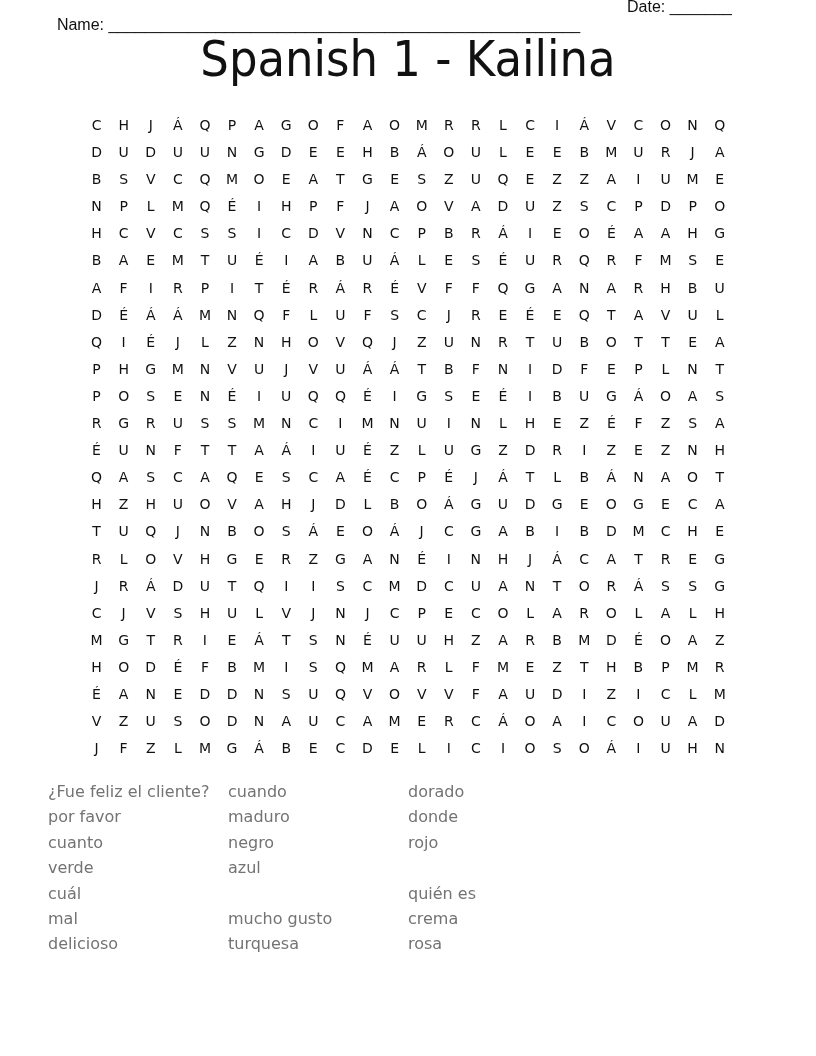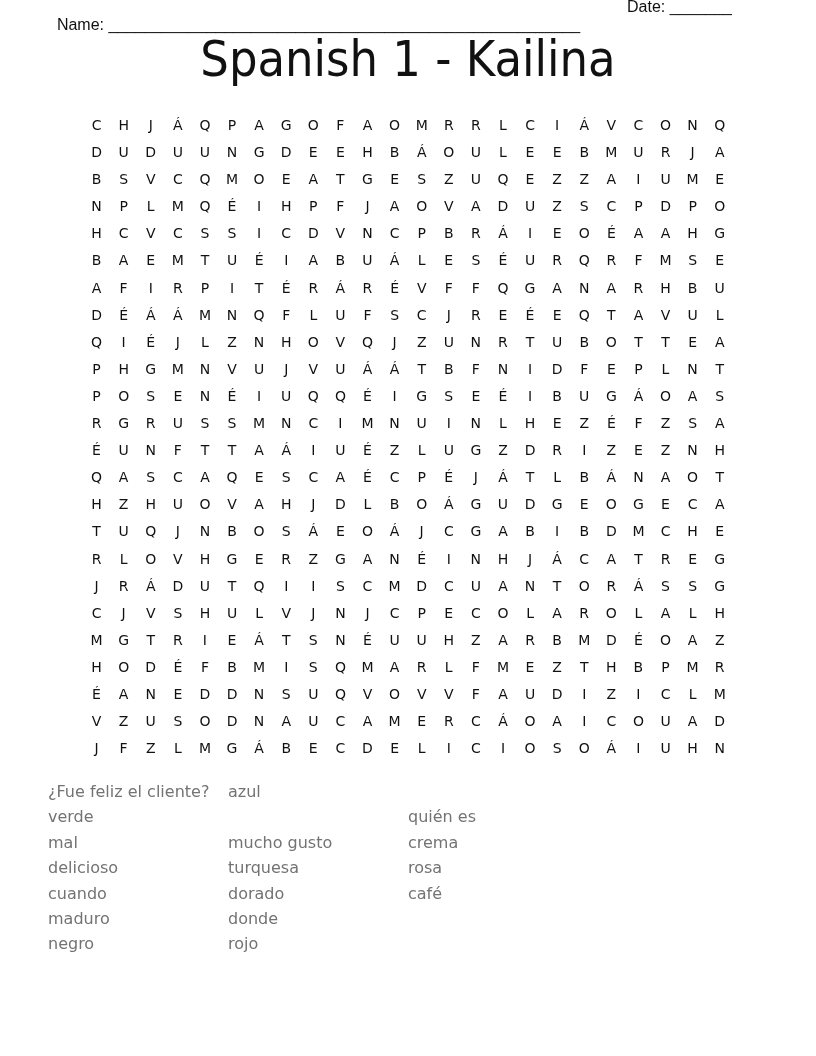--- a/index.html
+++ b/index.html
@@ -618,32 +618,34 @@
     <div class="cell">O</div>
     <div class="cell">Á</div>
     <div class="cell">I</div>
     <div class="cell">U</div>
     <div class="cell">H</div>
     <div class="cell">N</div>
   </div>
 
 <div class="words" id="word-list">
     <div class="word">¿Fue feliz el cliente?</div>
+    <div class="word">por favor</div>
+    <div class="word">cuanto</div>
     <div class="word">verde</div>
+    <div class="word">cuál</div>
     <div class="word">mal</div>
     <div class="word">delicioso</div>
     <div class="word">cuando</div>
     <div class="word">maduro</div>
     <div class="word">negro</div>
     <div class="word">azul</div>
     <div class="word"></div>
     <div class="word">mucho gusto</div>
     <div class="word">turquesa</div>
     <div class="word">dorado</div>
     <div class="word">donde</div>
     <div class="word">rojo</div>
     <div class="word"></div>
     <div class="word">quién es</div>
     <div class="word">crema</div>
     <div class="word">rosa</div>
-    <div class="word">café</div>
     <div class="word"></div>
   </div>
 
 </body></html>

